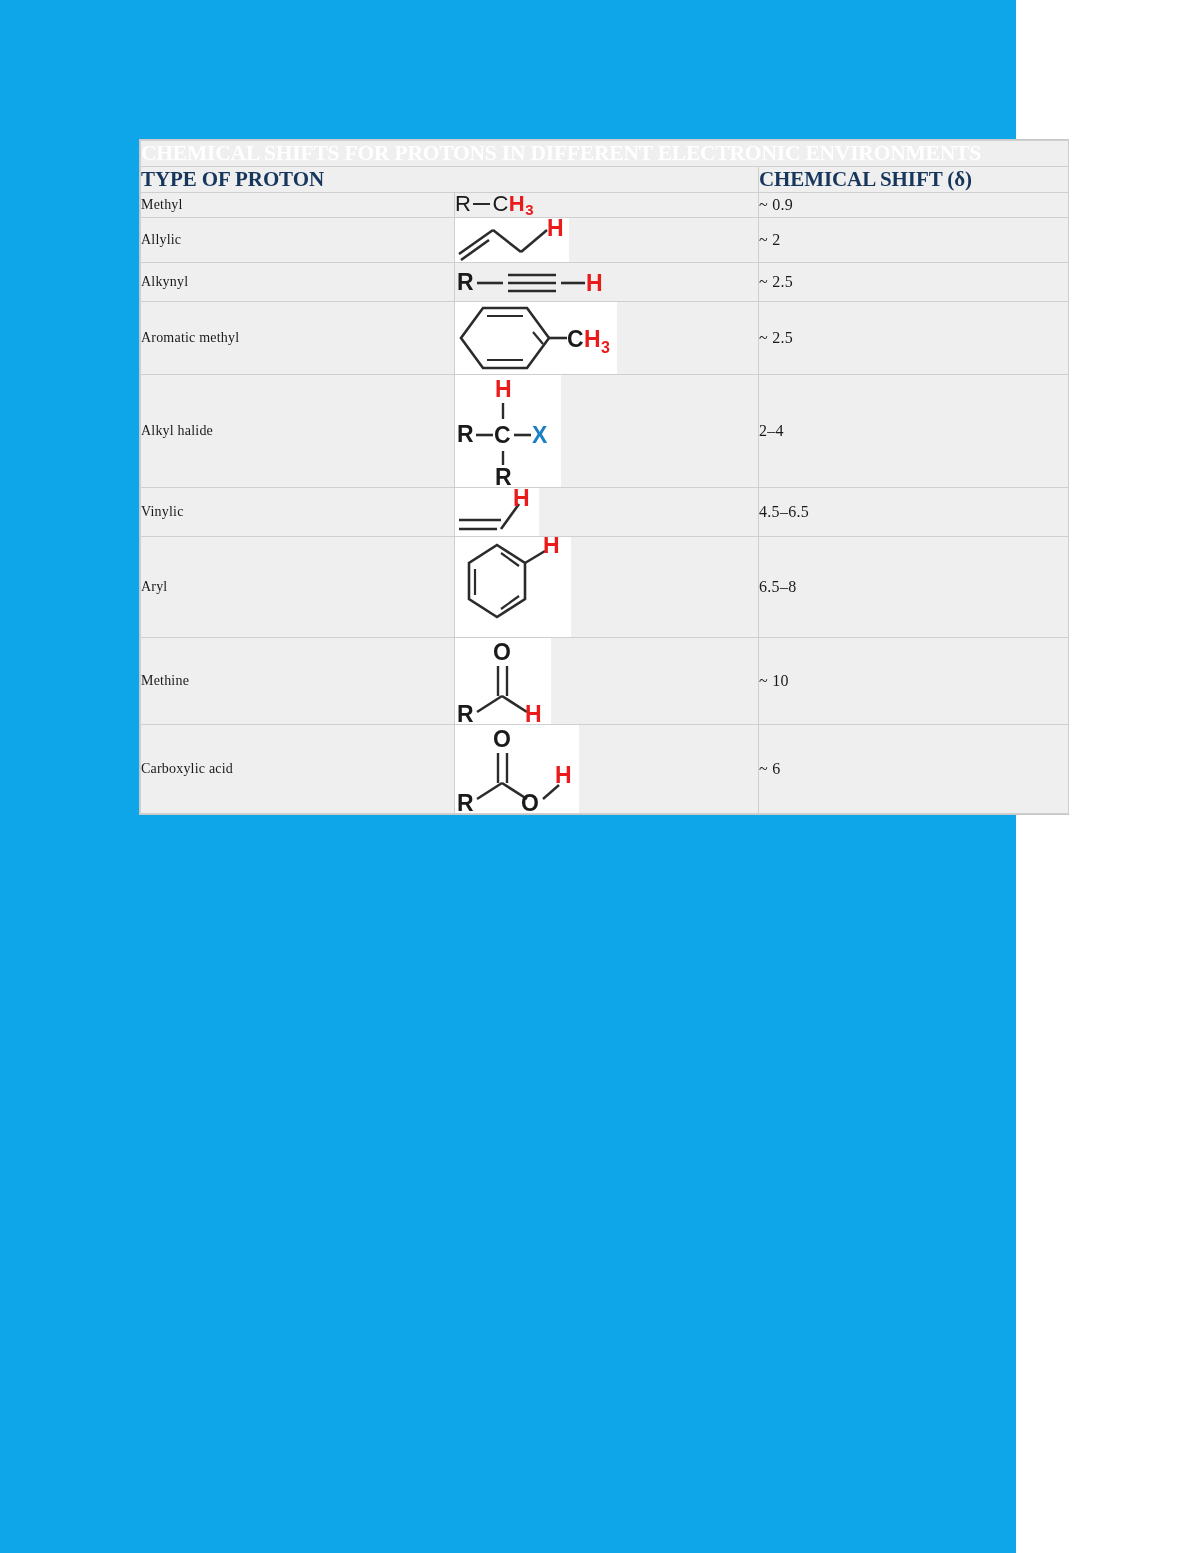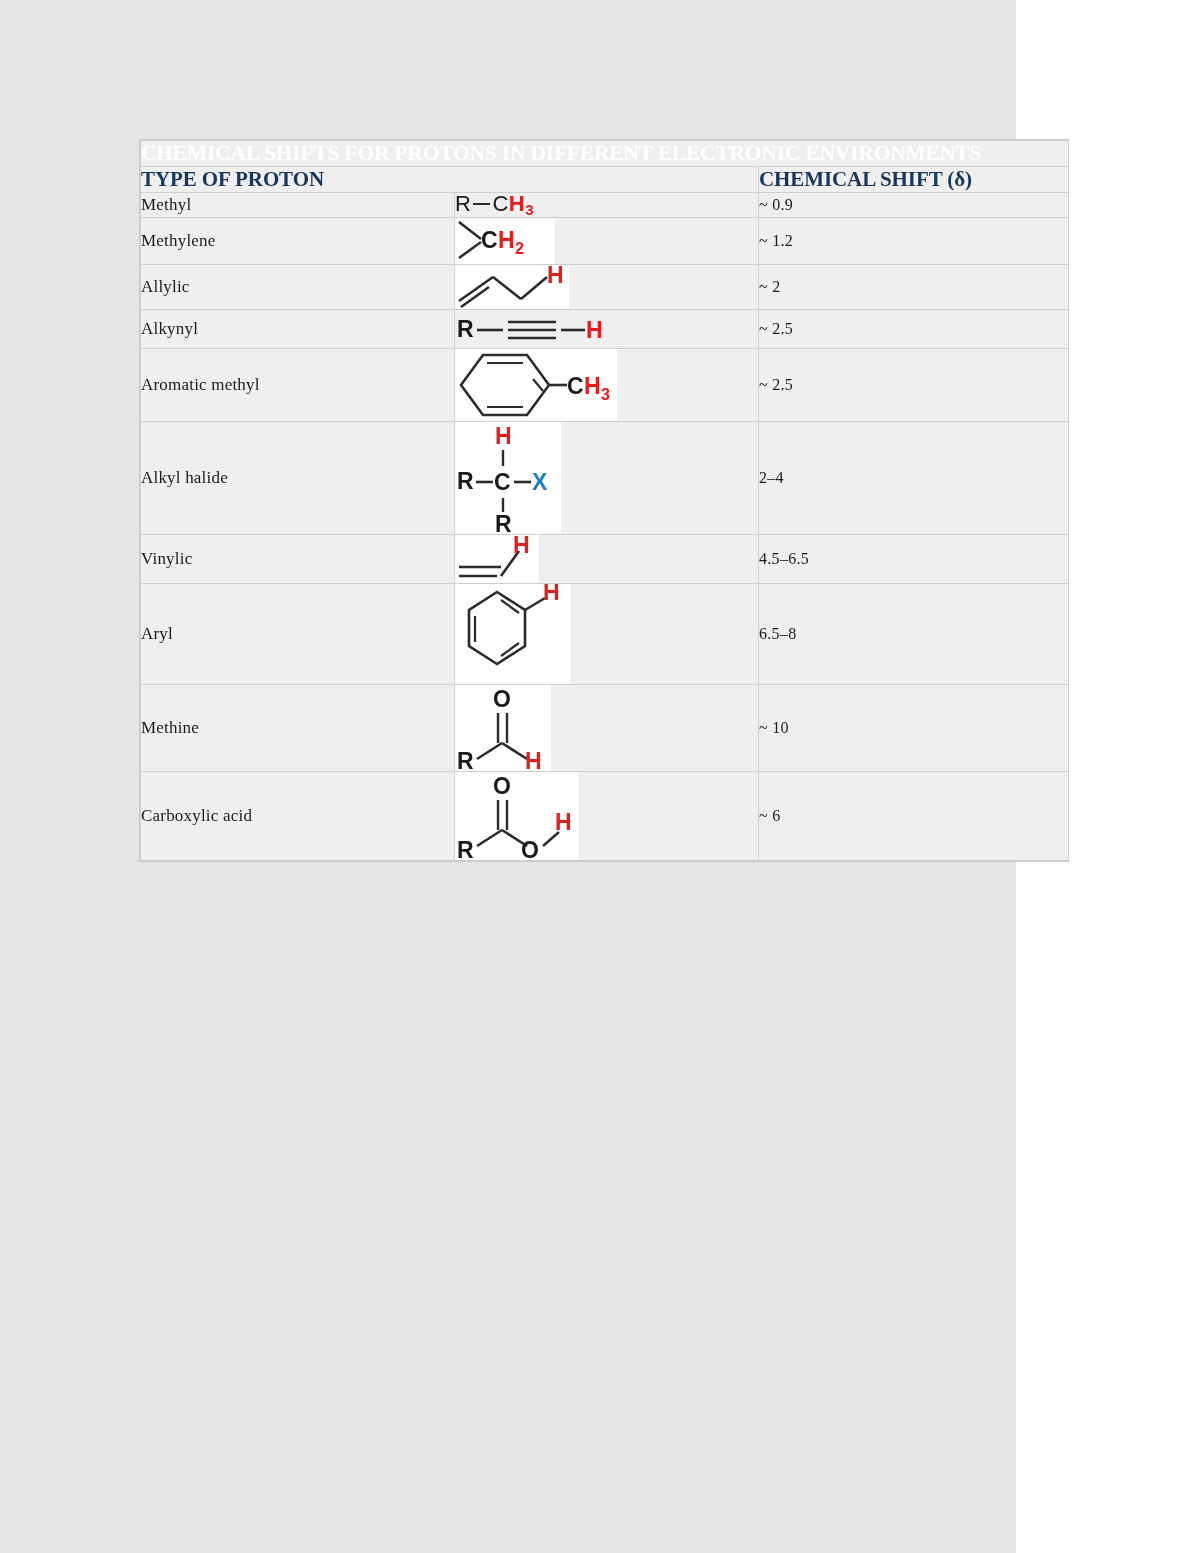--- a/index.html
+++ b/index.html
@@ -11,21 +11,21 @@
     width: 1200px;
     height: 1553px;
     font-family: "Liberation Serif", serif;
     position: relative;
   }
   .page {
     position: absolute;
     left: 0; top: 0;
     width: 1016px;
     height: 1553px;
-    background: #e5e5e5;
+    background: #0ea5e9;
   }
   .table-wrap {
     position: absolute;
     left: 139px;
     top: 139px;
     width: 930px;
     border: 1px solid #c9c9c9;
     box-sizing: border-box;
     background: #efefef;
   }
@@ -60,21 +60,21 @@
     letter-spacing: -0.1px;
   }
 
   table.shift-table td {
     border: 1px solid #cfcfcf;
     background: #efefef;
     vertical-align: middle;
     padding: 0;
   }
   td.type-cell {
-    font-size: 17px;
+    font-size: 14px;
     color: #1a1a1a;
     padding: 8px 0 8px 9px;
     letter-spacing: 0.2px;
   }
   td.struct-cell {
     padding: 4px 0 4px 6px;
     margin-top: 32px;
   }
   td.shift-cell {
     font-size: 16px;
@@ -139,35 +139,20 @@
         <tr>
           <td class="type-cell">Methyl</td>
           <td class="struct-cell">
             <span class="struct plain">
               <span class="fml">R<span class="dash"></span>C<span class="red">H<span class="sub">3</span></span></span>
             </span>
           </td>
           <td class="shift-cell">~ 0.9</td>
         </tr>
 
-        <tr>
-          <td class="type-cell">Methylene</td>
-          <td class="struct-cell">
-            <span class="struct">
-              <svg width="100" height="46" viewBox="0 0 100 46">
-                <line x1="4" y1="4" x2="26" y2="21" stroke="#2b2b2b" stroke-width="2.6"></line>
-                <line x1="4" y1="40" x2="26" y2="24" stroke="#2b2b2b" stroke-width="2.6"></line>
-                <text x="26" y="30" font-family="Liberation Sans, sans-serif" font-size="23" font-weight="bold" fill="#1a1a1a">C</text>
-                <text x="43" y="30" font-family="Liberation Sans, sans-serif" font-size="23" font-weight="bold" fill="#ea1b1b">H</text>
-                <text x="60" y="36" font-family="Liberation Sans, sans-serif" font-size="16" font-weight="bold" fill="#ea1b1b">2</text>
-              </svg>
-            </span>
-          </td>
-          <td class="shift-cell">~ 1.2</td>
-        </tr>
 
 
         <tr>
           <td class="type-cell">Allylic</td>
           <td class="struct-cell">
             <span class="struct">
               <svg width="114" height="44" viewBox="0 0 114 44">
                 <line x1="4" y1="36" x2="38" y2="12" stroke="#2b2b2b" stroke-width="2.6"></line>
                 <line x1="6" y1="42" x2="34" y2="22" stroke="#2b2b2b" stroke-width="2.6"></line>
                 <line x1="38" y1="12" x2="66" y2="34" stroke="#2b2b2b" stroke-width="2.6"></line>

